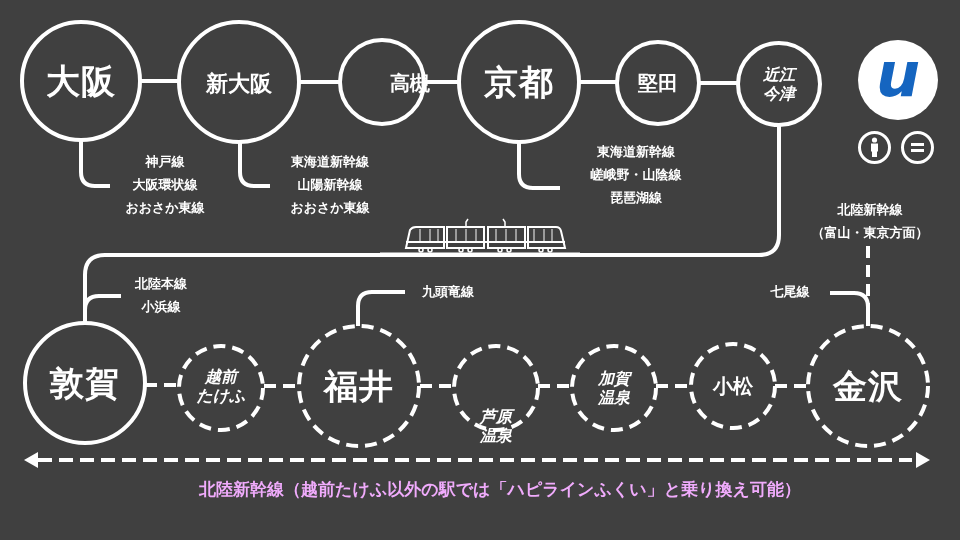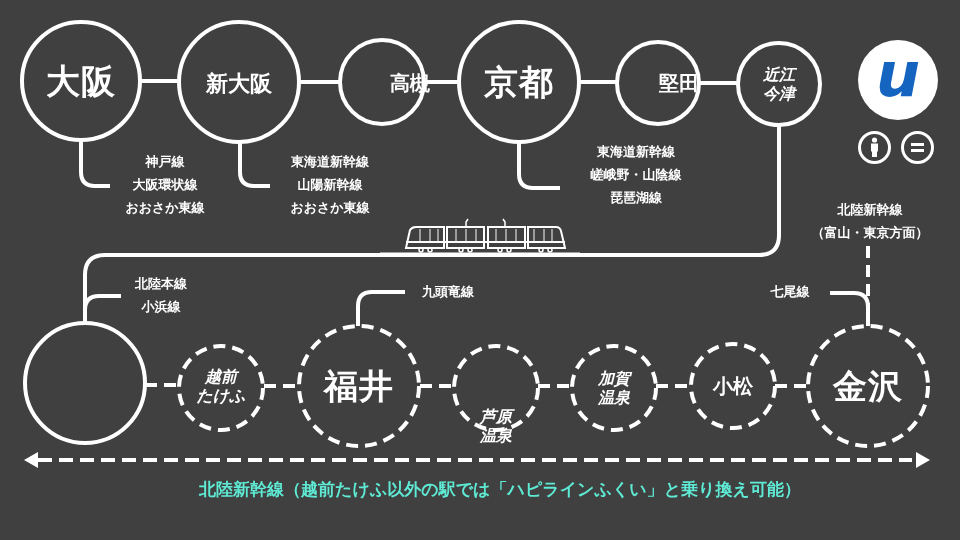--- a/index.html
+++ b/index.html
@@ -9,21 +9,21 @@
   svg.map { position: absolute; left: 0; top: 0; }
   .st { position: absolute; display: flex; flex-direction: column; align-items: center; justify-content: center;
         text-align: center; font-weight: bold; color: #fff; line-height: 1.2; transform: translate(-50%, -50%); white-space: nowrap; }
   .st span { display: block; }
   .xl { font-size: 34px; letter-spacing: 1px; }
   .lg { font-size: 22px; }
   .md { font-size: 20px; }
   .sm { font-size: 16px; font-style: italic; }
   .note { position: absolute; font-weight: bold; font-size: 13px; line-height: 23px; text-align: center; color: #fff; white-space: nowrap; transform: translateX(-50%); }
   .note span { display: block; }
-  .footer { position: absolute; left: 500px; top: 478px; transform: translateX(-50%); font-weight: bold; font-size: 17px; white-space: nowrap; color: #5eead4; }
+  .footer { position: absolute; left: 500px; top: 478px; transform: translateX(-50%); font-weight: bold; font-size: 17px; white-space: nowrap; color: #f0abfc; }
   .logo { position: absolute; left: 858px; top: 40px; width: 80px; height: 80px; border-radius: 50%; background: #fff;
           display: flex; align-items: center; justify-content: center; }
   .logo-u { font-family: "DejaVu Sans", sans-serif; font-weight: bold; font-style: italic; font-size: 62px; line-height: 1; margin-top: -10px; }
   .ico { position: absolute; width: 33px; height: 33px; border: 3px solid #fff; border-radius: 50%; box-sizing: border-box; }
 </style>
 </head>
 <body>
 
 <div id="stage">
 
@@ -117,28 +117,31 @@
     </div>
 <div class="st lg" style="left:239px;top:84px;">
       <span>新大阪</span>
     </div>
 <div class="st md" style="left:382px;top:83px;margin-left:28px;">
       <span>高槻</span>
     </div>
 <div class="st xl" style="left:519px;top:82px;">
       <span>京都</span>
     </div>
-<div class="st md" style="left:658px;top:83px;margin-left:21px;">
+<div class="st md" style="left:658px;top:83px;">
       <span>堅田</span>
     </div>
 <div class="st sm" style="left:779px;top:84px;">
   <span>近江</span>
       <span>今津</span>
 </div>
 
+<div class="st xl" style="left:85px;top:383px;">
+      <span>敦賀</span>
+    </div>
 <div class="st sm" style="left:221px;top:386px;">
   <span>越前</span>
       <span>たけふ</span>
 </div>
 <div class="st xl" style="left:359px;top:386px;">
       <span>福井</span>
     </div>
 <div class="st sm" style="left:496px;top:388px;margin-top:38px;">
   <span>芦原</span>
       <span>温泉</span>

